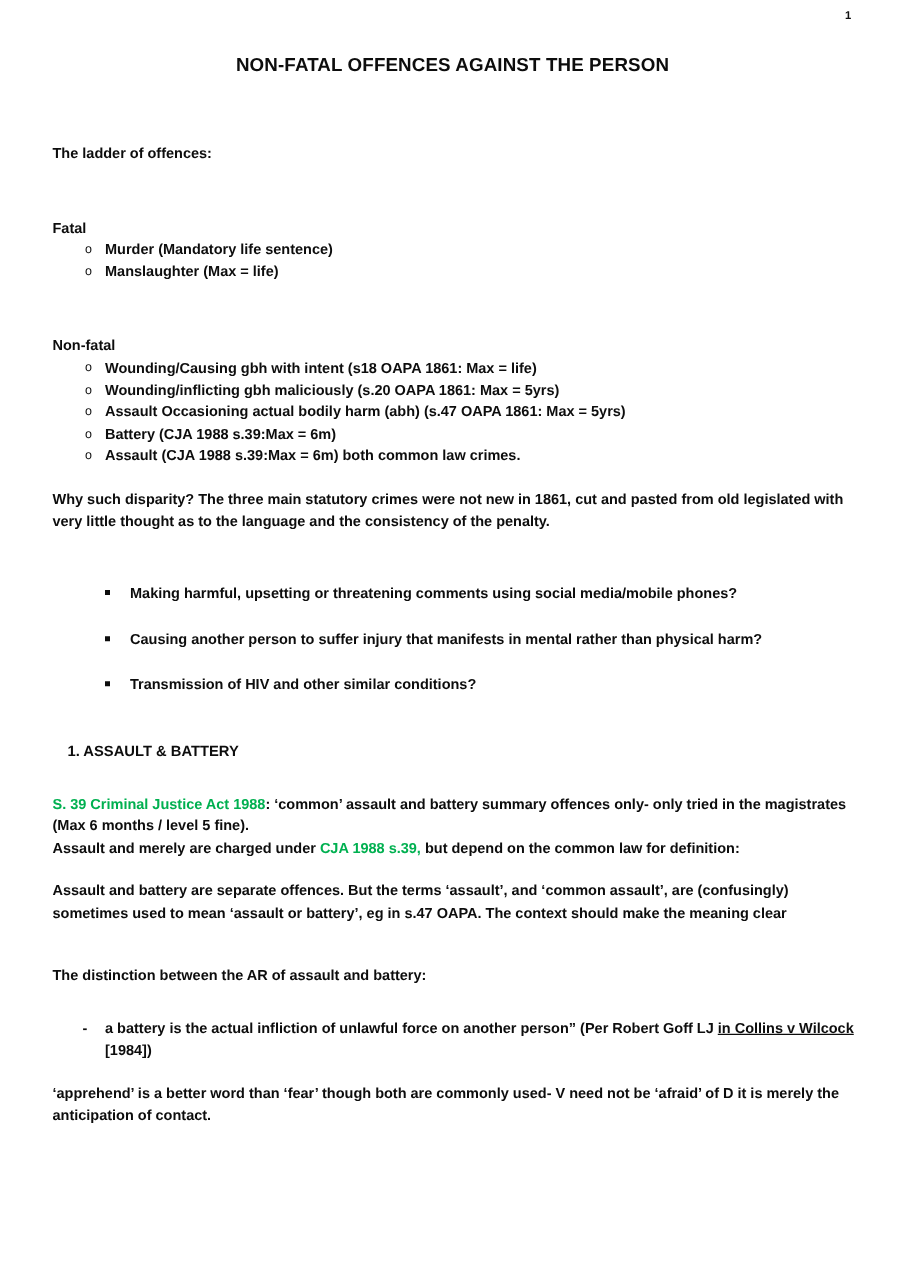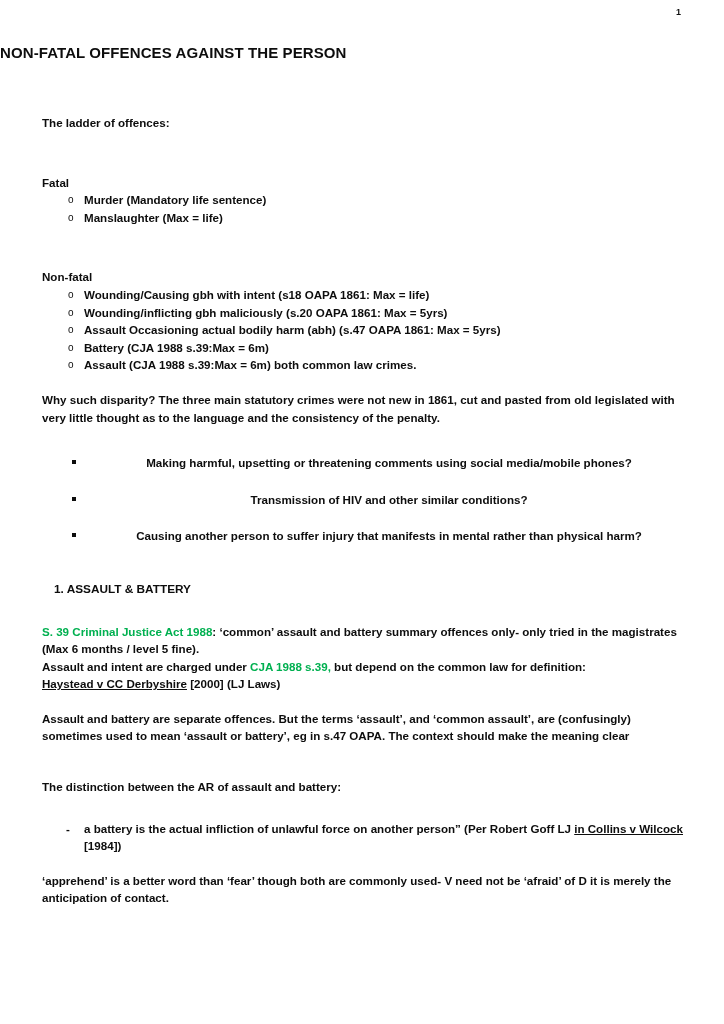--- a/index.html
+++ b/index.html
@@ -26,21 +26,21 @@
     right: 43px;
     font-size: 9px;
     font-weight: bold;
     color: #111;
   }
   .doc-title {
     position: absolute;
     top: 44px;
     left: 0;
     width: 724px;
-    text-align: left;
+    text-align: center;
     font-size: 15px;
     font-weight: bold;
     letter-spacing: 0.1px;
     color: #0d0d0d;
   }
   .body-area {
     position: absolute;
     top: 114px;
     left: 42px;
     width: 648px;
@@ -90,23 +90,22 @@
     left: 26px;
     top: 0;
     font-size: 10px;
     font-weight: normal;
     line-height: 17.6px;
     color: #0d0d0d;
   }
 
   ul.square-list {
     list-style: none;
-    margin: 4px;
-    padding: 0;
-    text-align: center;
+    margin: 16px;
+    padding: 0;
   }
   ul.square-list > li {
     position: relative;
     padding-left: 46px;
     font-size: 11.6px;
     line-height: 17.6px;
     font-weight: bold;
     color: #0d0d0d;
     margin-bottom: 19px;
   }
@@ -186,35 +185,34 @@
     </ul>
 
     <div class="spacer-md"></div>
 
     <div class="para">Why such disparity? The three main statutory crimes were not new in 1861, cut and pasted from old legislated with very little thought as to the language and the consistency of the penalty.</div>
 
     <div class="spacer-lg"></div>
 
     <ul class="square-list">
       <li>Making harmful, upsetting or threatening comments using social media/mobile phones?</li>
+      <li>Causing another person to suffer injury that manifests in mental rather than physical harm?</li>
       <li>Transmission of HIV and other similar conditions?</li>
-      <li>Causing another person to suffer injury that manifests in mental rather than physical harm?</li>
     </ul>
 
     <div class="spacer-md"></div>
 
     <div class="heading-num">1. ASSAULT &amp; BATTERY</div>
 
     <div class="spacer-lg"></div>
 
     <div class="para"><span class="green">S. 39 Criminal Justice Act 1988</span><span>: ‘common’ assault and battery summary offences only- only tried in the magistrates (Max 6 months / level 5 fine).</span></div>
 
-    <div class="para"><span>Assault and intent are charged under </span><span class="green">CJA 1988 s.39,</span><span> but depend on the common law for definition:</span></div>
-
-    <div class="para"><span class="uline">Haystead v CC Derbyshire</span><span> [2000] (LJ Laws)</span></div>
+    <div class="para"><span>Assault and merely are charged under </span><span class="green">CJA 1988 s.39,</span><span> but depend on the common law for definition:</span></div>
+
 
     <div class="spacer-md"></div>
 
     <div class="para">Assault and battery are separate offences. But the terms ‘assault’, and ‘common assault’, are (confusingly) sometimes used to mean ‘assault or battery’, eg in s.47 OAPA. The context should make the meaning clear</div>
 
     <div class="spacer-xl"></div>
 
     <div class="para">The distinction between the AR of assault and battery:</div>
 
     <div class="spacer-lg"></div>

